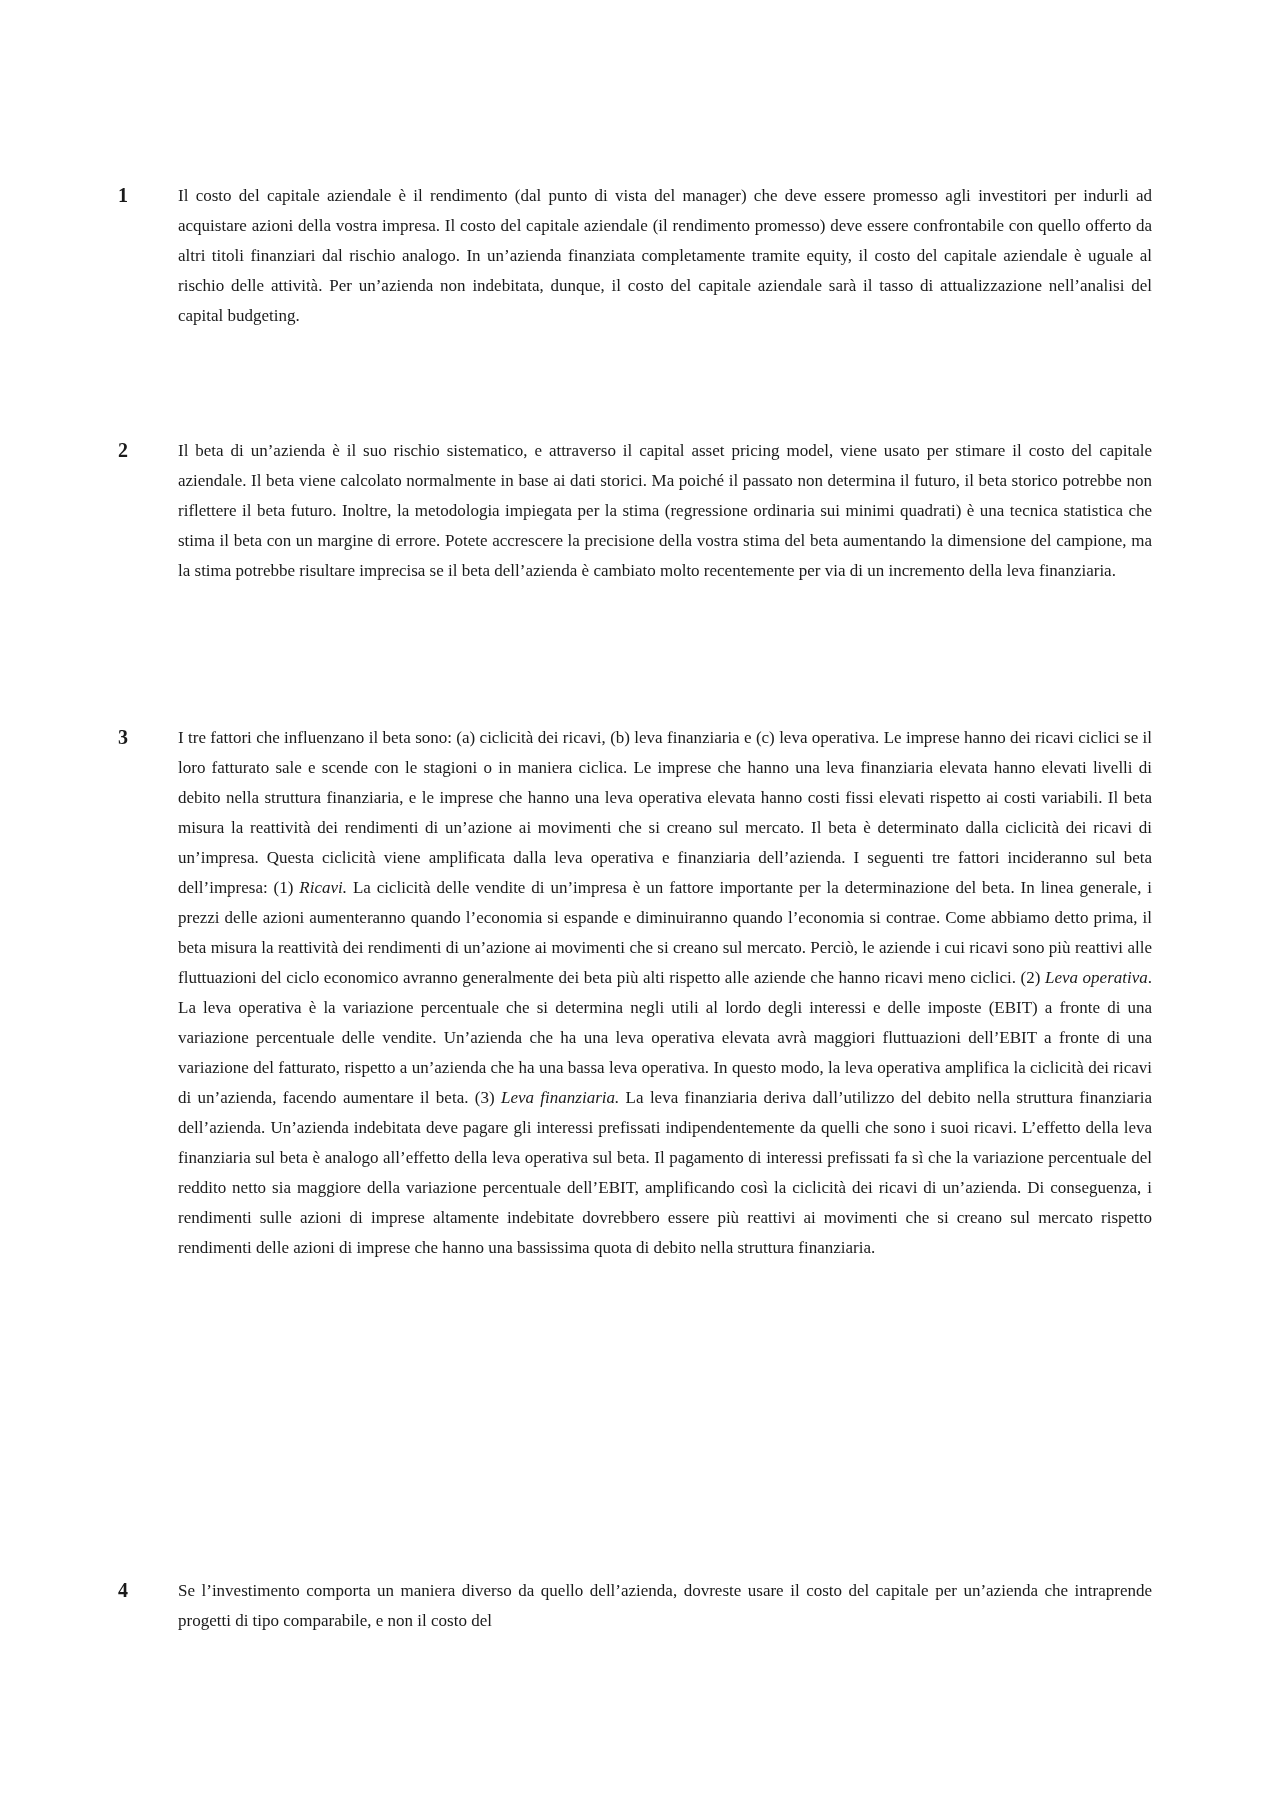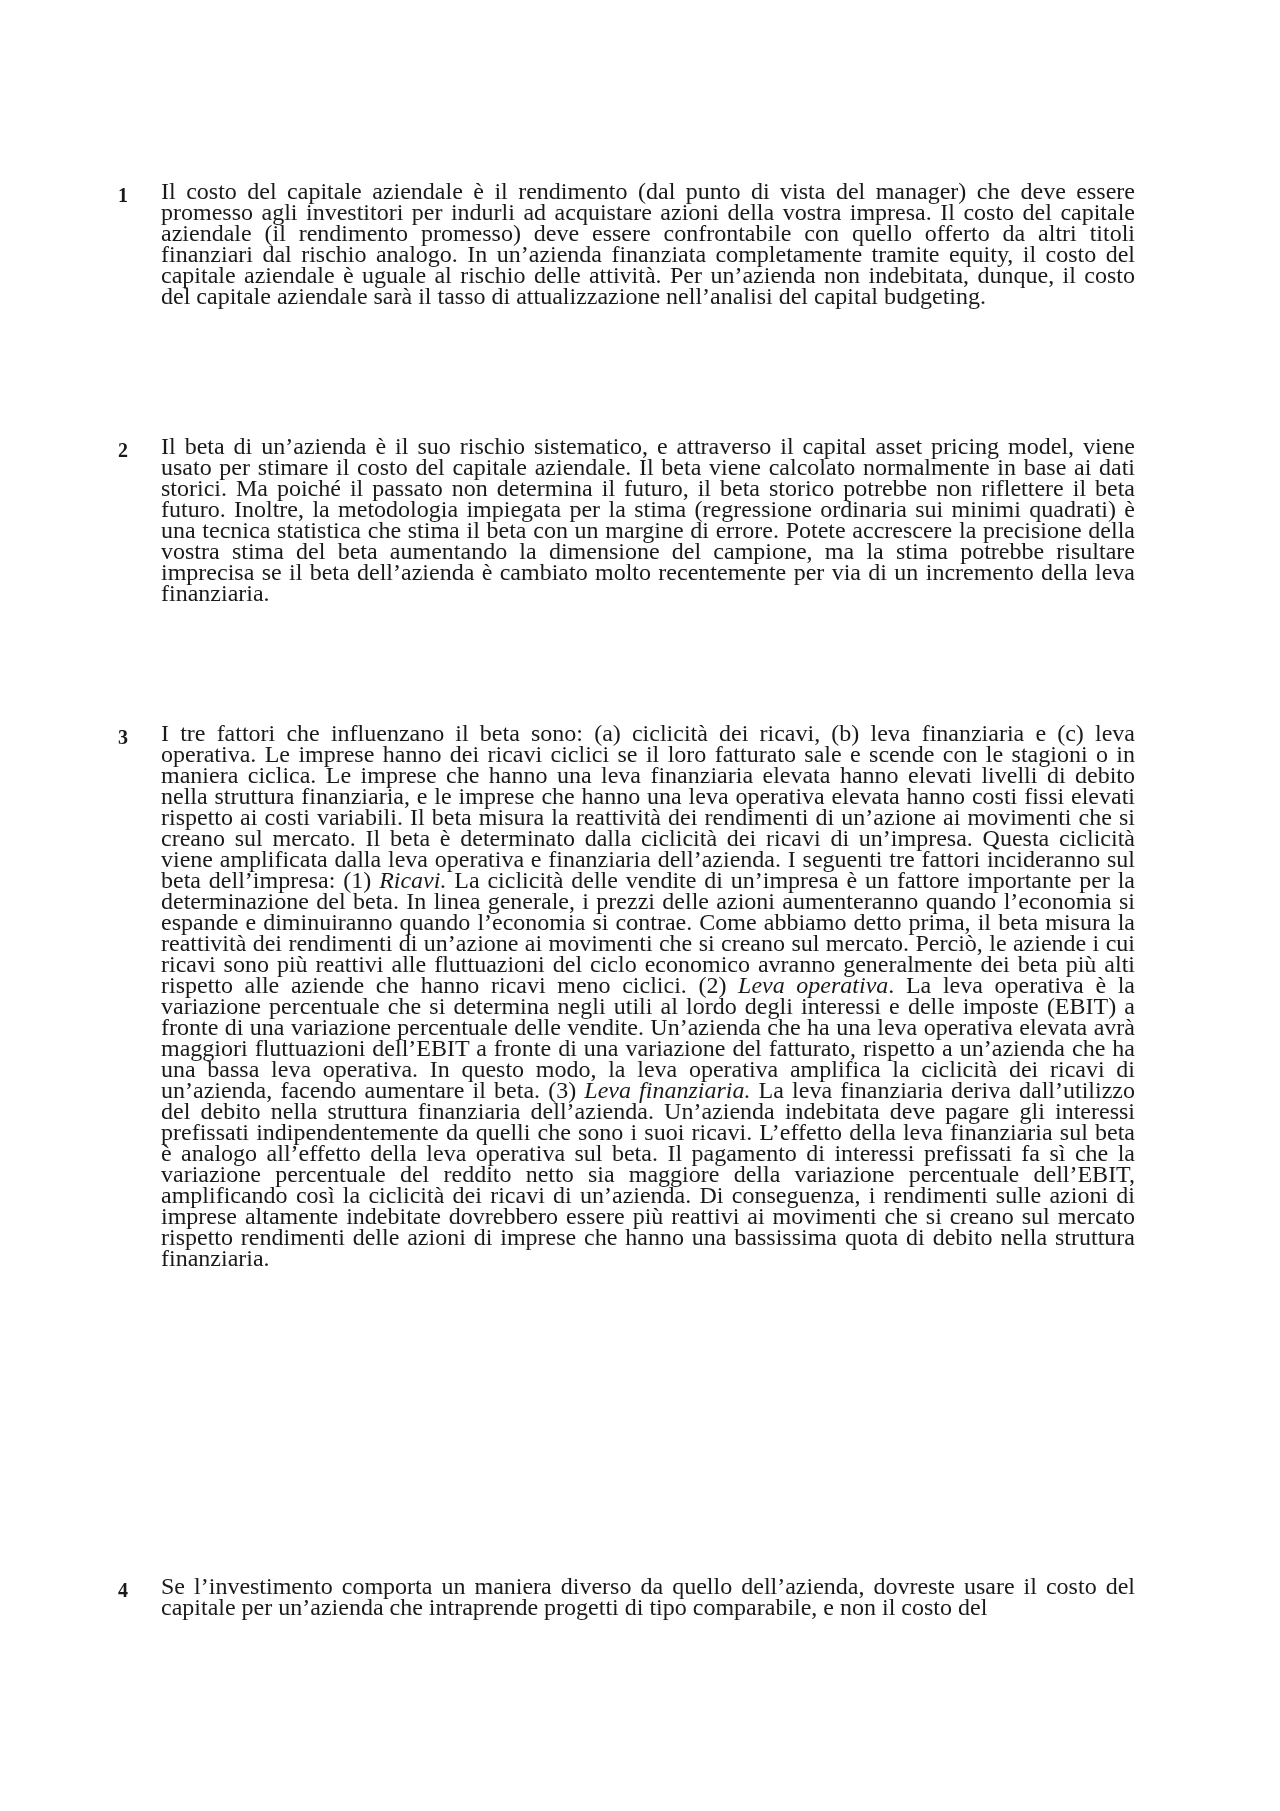--- a/index.html
+++ b/index.html
@@ -32,25 +32,25 @@
       position: absolute;
       left: 0;
       top: 0;
       width: 40px;
       font-weight: bold;
       font-size: 20px;
       line-height: 28.7px;
     }
     .text {
       position: absolute;
-      left: 43px;
+      left: 60px;
       top: 0;
       width: 974px;
-      font-size: 24px;
-      line-height: 21px;
+      font-size: 17px;
+      line-height: 30px;
       text-align: justify;
       text-align-last: left;
       hyphens: none;
     }
     .text em {
       font-style: italic;
     }
     #item-1 { top: 181px; }
     #item-2 { top: 436px; }
     #item-3 { top: 723px; }

